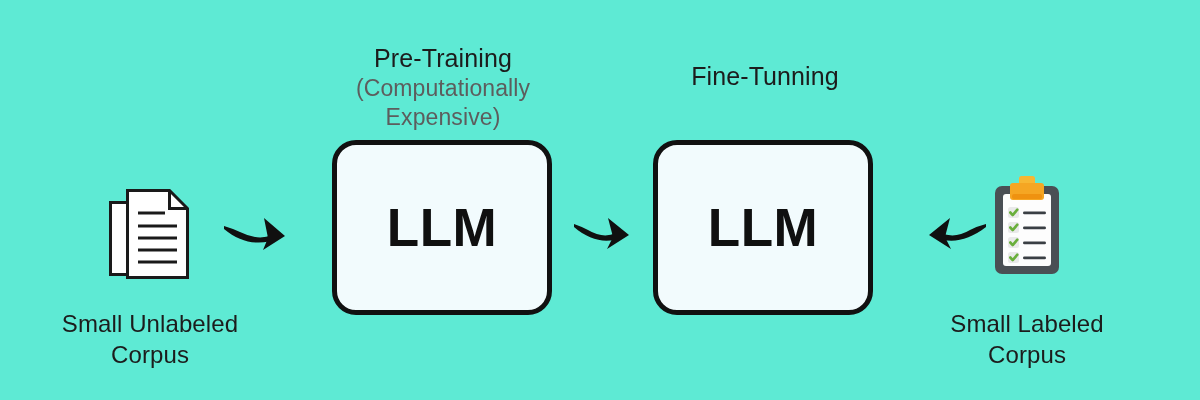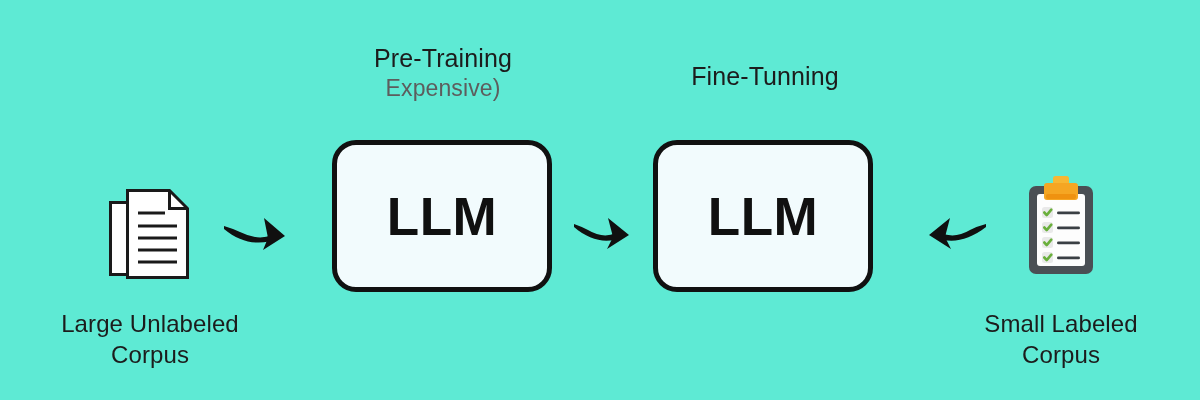--- a/index.html
+++ b/index.html
@@ -42,21 +42,21 @@
   }
   .stage-sub .sub-line { display: block; white-space: nowrap; }
 
   #label-pretrain { left: 293px; top: 42px; width: 300px; }
   #label-finetune { left: 615px; top: 60px; width: 300px; }
 
   
   .llm-box {
     position: absolute;
     width: 220px;
-    height: 152px;
+    height: 175px;
     box-sizing: border-box;
     background: #f2fbfd;
     border: 5px solid #111111;
     border-radius: 24px;
     display: flex;
     align-items: center;
     justify-content: center;
   }
   .llm-text {
     font-size: 53px;
@@ -81,38 +81,39 @@
     color: #1c1c1c;
     line-height: 1.3;
     letter-spacing: 0.1px;
   }
   .corpus-caption .cap-line { display: block; white-space: nowrap; }
   .corpus-icon {
     display: block;
     margin: 0 auto 26px auto;
   }
   #corpus-left  { left: 44px;  top: 186px; width: 212px; }
-  #corpus-right { left: 955px; top: 172px; width: 212px; }
+  #corpus-right { left: 921px; top: 172px; width: 212px; }
 
   
   .arrow {
     position: absolute;
   }
   #arrow-1 { left: 222px; top: 205px; }
   #arrow-2 { left: 572px; top: 205px; }
   #arrow-3 { left: 912px; top: 205px; }
 </style>
 </head>
 <body>
 
 <div id="canvas">
 
   <div class="stage-label" id="label-pretrain">
     <div class="stage-title">Pre-Training</div>
     <div class="stage-sub">
+      <span class="sub-line">(Computationally</span>
       <span class="sub-line">Expensive)</span>
     </div>
   </div>
 
   <div class="stage-label" id="label-finetune">
     <div class="stage-title">Fine-Tunning</div>
   </div>
 
   <div class="llm-box" id="box-pretrain">
     <span class="llm-text">LLM</span>
@@ -132,21 +133,21 @@
 
       <g stroke="#1a1a1a" stroke-width="3" stroke-linecap="butt">
         <line x1="31" y1="27" x2="58" y2="27"></line>
         <line x1="31" y1="40" x2="70" y2="40"></line>
         <line x1="31" y1="52" x2="70" y2="52"></line>
         <line x1="31" y1="64" x2="70" y2="64"></line>
         <line x1="31" y1="76" x2="70" y2="76"></line>
       </g>
     </svg>
     <div class="corpus-caption">
-      <span class="cap-line">Large Unlabeled</span>
+      <span class="cap-line">Small Unlabeled</span>
       <span class="cap-line">Corpus</span>
     </div>
   </div>
 
   <div class="corpus" id="corpus-right">
     <svg class="corpus-icon" width="92" height="110" viewBox="0 0 92 110">
 
       <rect x="14" y="14" width="64" height="88" rx="7" fill="#4a4f54"></rect>
 
       <rect x="22" y="22" width="48" height="72" rx="3" fill="#fdfdfd"></rect>

